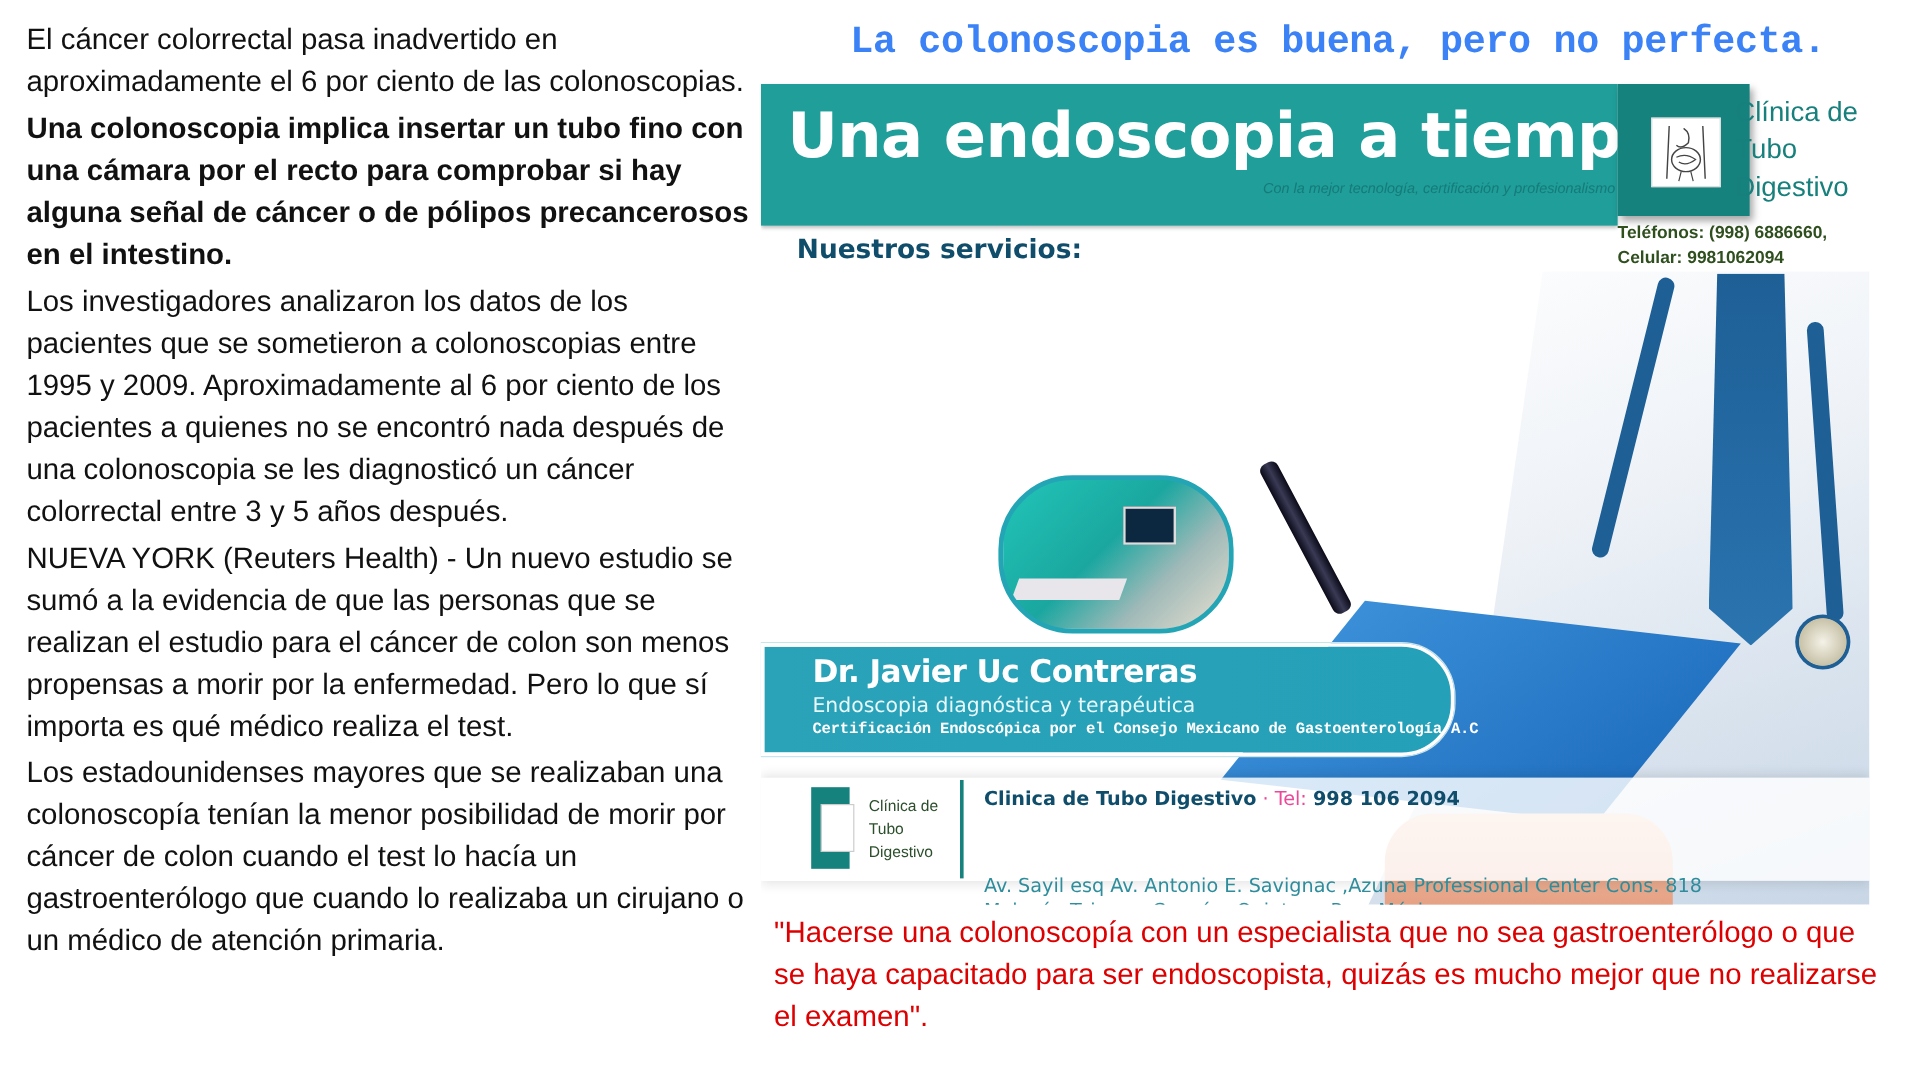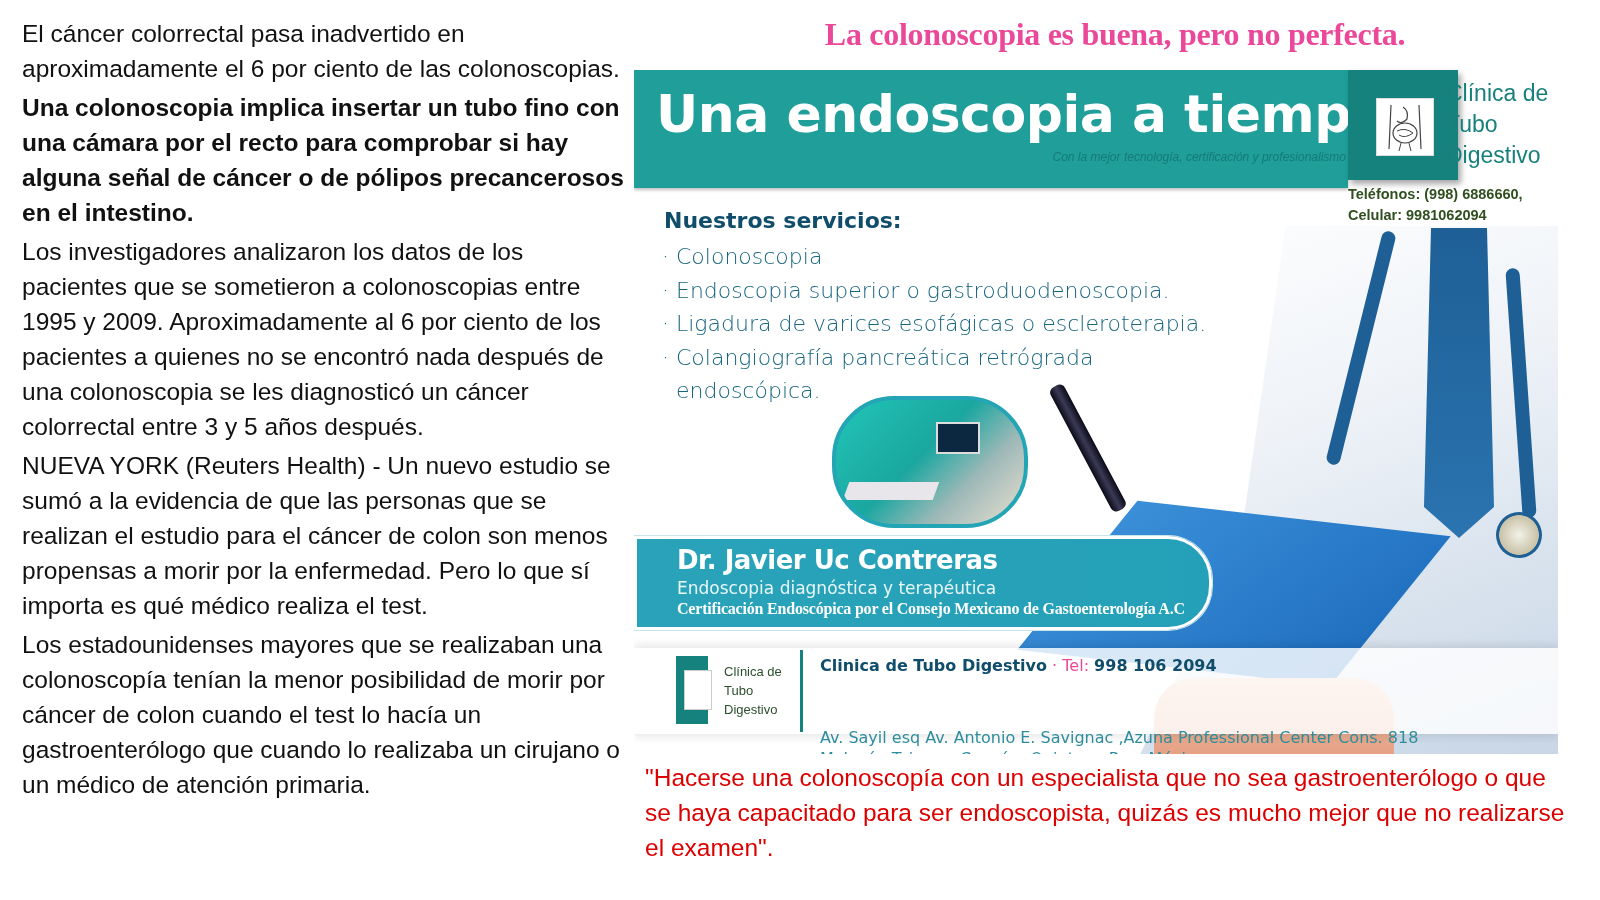--- a/index.html
+++ b/index.html
@@ -4,39 +4,39 @@
 <style>
   html, body { margin:0; padding:0; }
   body { width:1600px; height:900px; background:#ffffff; position:relative; overflow:hidden;
          font-family:"Liberation Sans", sans-serif; }
   .left-text { position:absolute; left:18px; top:12px; width:610px;
                font-family:"Liberation Sans", sans-serif; font-size:24.5px; line-height:35px; color:#111; }
   .left-text p { margin:4px; }
   .left-text .bold { font-weight:bold; }
 
   .headline { position:absolute; left:640px; top:16px; width:950px; text-align:center;
-              font-family:Liberation Serif, serif; font-weight:bold; font-size:32px; color:#ec4899; letter-spacing:-0.3px; }
+              font-family:Liberation Mono, monospace; font-weight:bold; font-size:32px; color:#3b82f6; letter-spacing:-0.3px; }
 
   .flyer { position:absolute; left:634px; top:68px; width:924px; height:686px; background:#ffffff; overflow:hidden; }
 
   .banner { position:absolute; left:0; top:2px; width:714px; height:118px; background:#1f9e9a;
             box-shadow: 0 2px 3px rgba(0,0,0,0.25); }
   .banner-title { position:absolute; left:22px; top:14px; font-family:"DejaVu Sans", sans-serif; font-weight:bold;
                   font-size:52px; color:#ffffff; letter-spacing:-0.5px; white-space:nowrap; }
   .banner-sub { position:absolute; right:2px; top:80px; font-family:"Liberation Sans", sans-serif; font-style:italic;
                 font-size:12px; color:#167a78; white-space:nowrap; }
 
   .logo-box { position:absolute; left:714px; top:2px; width:110px; height:110px; background:#15827e;
               box-shadow: 3px 4px 6px rgba(0,0,0,0.35); }
   .logo-img { position:absolute; left:28px; top:28px; width:56px; height:56px; background:#fff; border:1px solid #ddd; }
   .logo-text { position:absolute; left:812px; top:10px; font-family:"Liberation Sans", sans-serif; font-size:23px; line-height:31px; color:#17807c; }
   .contact-top { position:absolute; left:714px; top:116px; font-family:"Liberation Sans", sans-serif; font-weight:bold;
                  font-size:14.5px; line-height:21px; color:#2f4f1f; }
 
-  .services-title { position:absolute; left:30px; top:140px; font-family:"DejaVu Sans", sans-serif; font-weight:bold;
+  .services-title { position:absolute; left:30px; top:128px; font-family:"DejaVu Sans", sans-serif; font-weight:bold;
                     font-size:22px; color:#0f4d6b; }
   .services-list { position:absolute; left:28px; top:172px; margin:0; padding:0; list-style:none;
                    font-family:"DejaVu Sans", sans-serif; font-size:22px; line-height:33.5px; color:#16657e; font-weight:300; }
   .services-list li::before { content:"· "; }
   .services-list li.cont::before { content:"  "; white-space:pre; }
 
   .photo-oval { position:absolute; left:198px; top:328px; width:188px; height:124px; border-radius:62px;
                 border:4px solid #23a5b5; background:linear-gradient(135deg,#22c5b8 0%,#1aa7a0 45%,#9fb9b8 70%,#e9e1d0 100%); overflow:hidden; }
   .photo-monitor { position:absolute; left:100px; top:22px; width:40px; height:28px; background:#0c2840; border:2px solid #ddd; }
   .photo-bed { position:absolute; left:10px; top:82px; width:90px; height:18px; background:#e8e6ea; transform:skewX(-20deg); }
@@ -51,21 +51,21 @@
   .steth-2 { position:absolute; left:880px; top:200px; width:14px; height:250px; background:#1e5f96; border-radius:8px; transform:rotate(-4deg); }
   .steth-head { position:absolute; left:862px; top:444px; width:46px; height:46px; border-radius:50%; background:radial-gradient(circle,#f4f2e8 0%,#c8c2a8 60%,#1e5f96 62%); }
   .clipboard { position:absolute; left:430px; top:450px; width:340px; height:150px; background:linear-gradient(120deg,#3a8fd8,#1f6ebf);
                transform:skewX(-35deg) rotate(6deg); }
   .hand { position:absolute; left:520px; top:610px; width:240px; height:76px; background:linear-gradient(180deg,#f3c8b0,#e6a184); border-radius:40px 40px 0 0; }
 
   .doctor-band { position:absolute; left:0; top:468px; width:572px; height:88px; background:linear-gradient(90deg,#2aa3b9,#24a0b8);
                  border-radius:0 44px 44px 0; border:3px solid #ffffff; box-shadow:0 0 0 1px #c7e6ec; }
   .doctor-name { position:absolute; left:40px; top:6px; font-family:"DejaVu Sans", sans-serif; font-weight:bold; font-size:26px; color:#ffffff; letter-spacing:-0.5px; white-space:nowrap; }
   .doctor-spec { position:absolute; left:40px; top:39px; font-family:"DejaVu Sans", sans-serif; font-size:17px; color:#e8f7fa; white-space:nowrap;text-align:right; }
-  .doctor-cert { position:absolute; left:40px; top:61px; font-family:Liberation Serif, serif; font-weight:bold; font-size:16px; color:#ffffff; white-space:nowrap; letter-spacing:-0.2px; }
+  .doctor-cert { position:absolute; left:40px; top:61px; font-family:Liberation Mono, monospace; font-weight:bold; font-size:13px; color:#ffffff; white-space:nowrap; letter-spacing:-0.2px; }
 
   .footer-band { position:absolute; left:0; top:580px; width:924px; height:86px; background:rgba(255,255,255,0.82);
                  box-shadow:0 -4px 8px rgba(0,0,0,0.08), 0 4px 8px rgba(0,0,0,0.08); }
   .footer-logo { position:absolute; left:42px; top:8px; width:32px; height:68px; background:#15827e; }
   .footer-logo-img { position:absolute; left:50px; top:22px; width:26px; height:38px; background:#fff; border:1px solid #ccc; }
   .footer-logo-text { position:absolute; left:90px; top:14px; font-family:"Liberation Sans", sans-serif; font-size:13px; line-height:19px; color:#2b4e2b; }
   .footer-divider { position:absolute; left:166px; top:2px; width:3px; height:82px; background:#15827e; }
   .footer-line1 { position:absolute; left:186px; top:8px; font-family:"DejaVu Sans", sans-serif; font-size:16px; color:#0f4d6b; white-space:nowrap; }
   .footer-line1 .strong { font-weight:bold; }
   .footer-line1 .tel-label { color:#ec4899; font-weight:normal; }
@@ -119,27 +119,20 @@
     <div>Clínica de</div>
     <div>Tubo</div>
     <div>Digestivo</div>
   </div>
   <div class="contact-top">
     <div>Teléfonos: (998) 6886660,</div>
     <div>Celular: 9981062094</div>
   </div>
 
   <div class="services-title">Nuestros servicios:</div>
-  <ul class="services-list">
-    <li>Colonoscopia</li>
-    <li>Endoscopia superior o gastroduodenoscopia.</li>
-    <li>Ligadura de varices esofágicas o escleroterapia.</li>
-    <li>Colangiografía pancreática retrógrada</li>
-    <li class="cont">endoscópica.</li>
-  </ul>
 
   <div class="photo-oval">
     <div class="photo-monitor"></div>
     <div class="photo-bed"></div>
   </div>
   <div class="pen"></div>
 
   <div class="doctor-band">
     <div class="doctor-name">Dr. Javier Uc Contreras</div>
     <div class="doctor-spec">Endoscopia diagnóstica y terapéutica</div>

